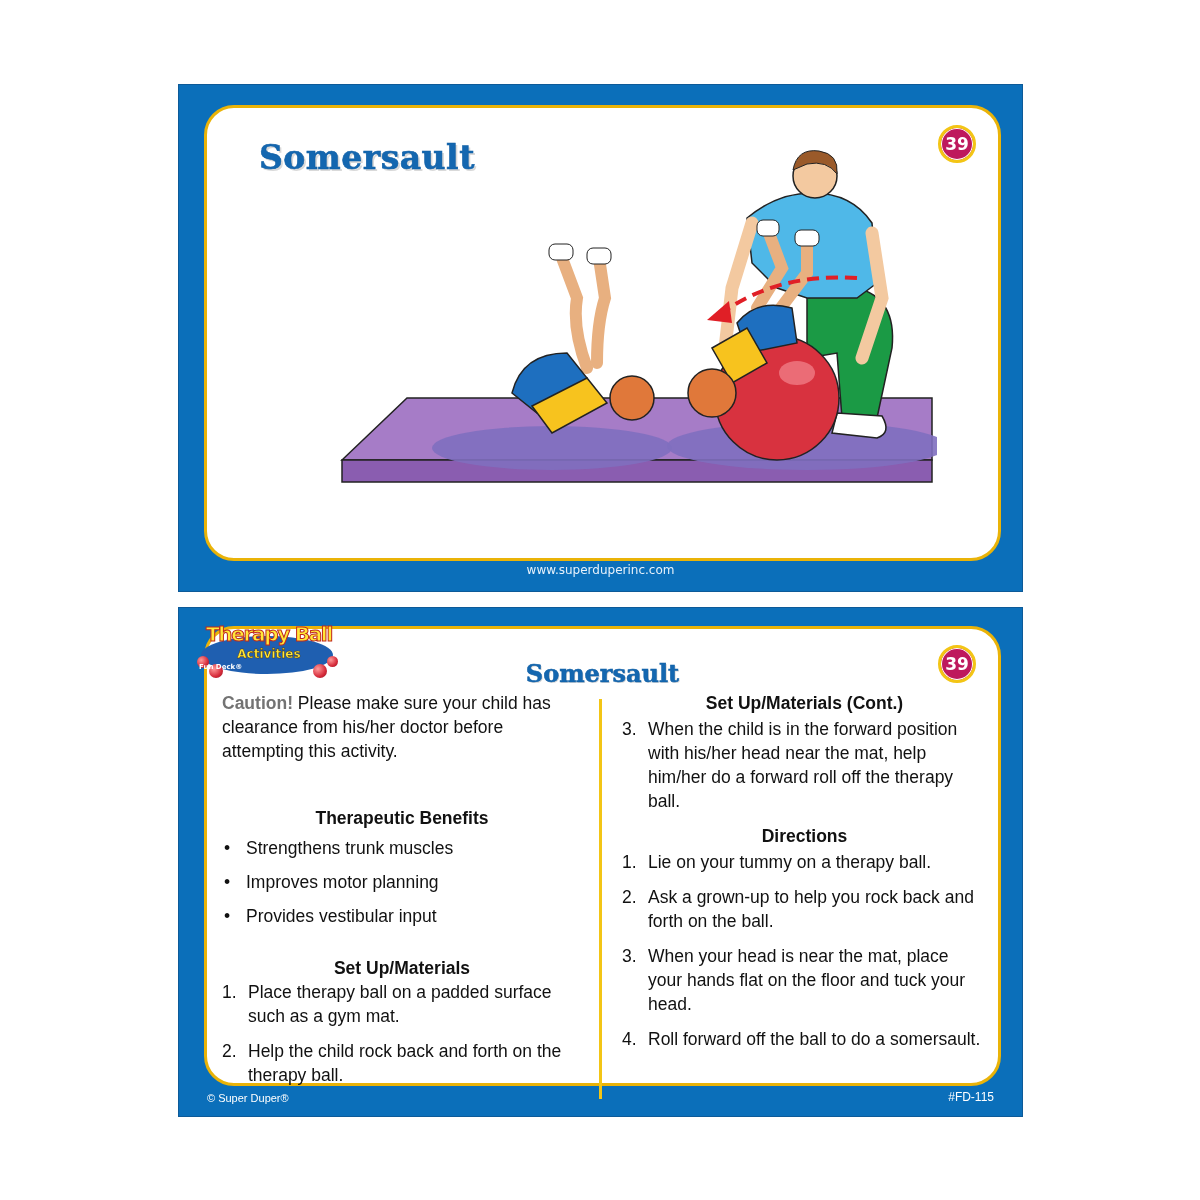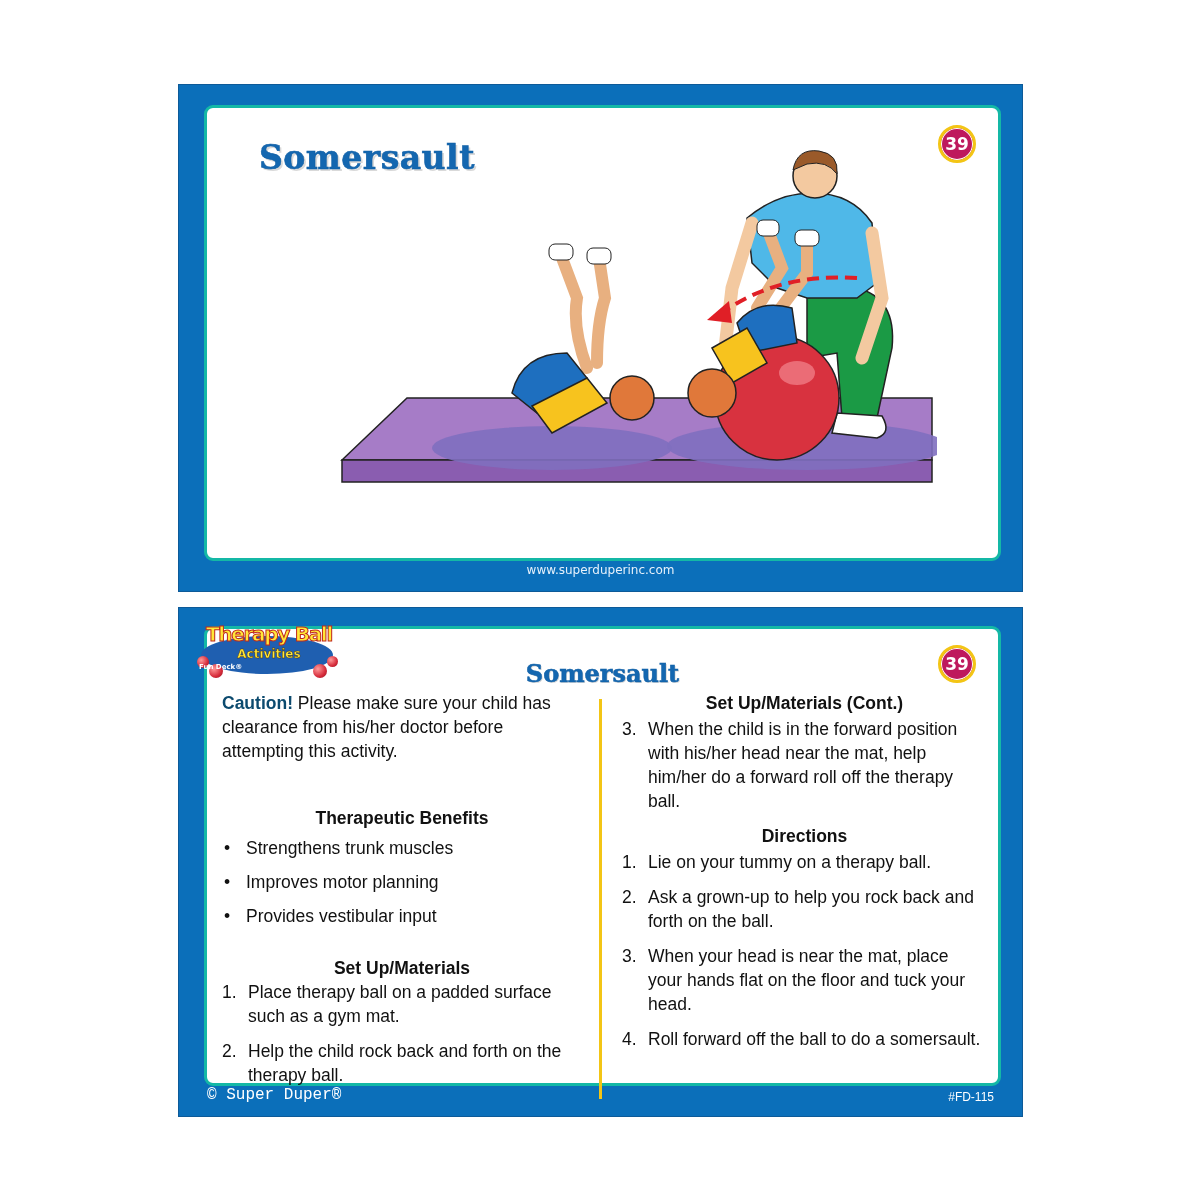--- a/index.html
+++ b/index.html
@@ -2,21 +2,21 @@
 <html><head>
 <meta charset="utf-8">
 <style>
   html, body { margin:0; padding:0; background:#ffffff; }
   body { width:1200px; height:1200px; position:relative; overflow:hidden; font-family:"DejaVu Sans", sans-serif; }
 
   .card { position:absolute; left:178px; width:845px; background:#0b6fba; border:1px solid #0d5a98; box-sizing:border-box; }
   .card.front { top:84px; height:508px; }
   .card.back { top:607px; height:510px; }
 
-  .panel { position:absolute; background:#fff; border:3px solid #14b8a6; border-radius:9px; box-sizing:border-box; }
+  .panel { position:absolute; background:#fff; border:3px solid #eab308; border-radius:30px; box-sizing:border-box; }
   .front .panel { left:25px; top:20px; width:797px; height:456px; }
   .back .panel { left:25px; top:18px; width:797px; height:460px; }
 
   .title-front { position:absolute; left:52px; top:30px; font-family:"DejaVu Serif", serif; font-weight:900; font-size:33px; color:#1467b0; letter-spacing:0.5px; text-shadow:2px 2px 0 #d9d9d9; -webkit-text-stroke:0.6px #0f5ea4; }
 
   .badge { position:absolute; width:32px; height:32px; border-radius:50%; background:#be185d; border:3px solid #f3c515; box-shadow:0 0 0 1px #fff inset; color:#fff; font-family:"DejaVu Sans", sans-serif; font-weight:bold; font-size:17px; text-align:center; line-height:32px; }
   .front .badge { right:22px; top:17px; }
   .back .badge { right:22px; top:16px; }
 
   .url { position:absolute; left:0; right:0; bottom:14px; text-align:center; color:#e6f1fb; font-family:"DejaVu Sans", sans-serif; font-size:12px; }
@@ -30,29 +30,29 @@
   .logo .line3 { position:absolute; left:4px; top:43px; width:140px; text-align:left; font-family:"DejaVu Sans", sans-serif; font-weight:bold; font-size:7px; color:#fff; }
   .logo .dot { position:absolute; border-radius:50%; background:radial-gradient(circle at 35% 35%, #ff9a9a, #d62b3a 60%, #8d1020); }
 
   .title-back { position:absolute; left:0; right:0; top:30px; text-align:center; font-family:"DejaVu Serif", serif; font-weight:900; font-size:24px; color:#1467b0; -webkit-text-stroke:0.5px #0f5ea4; text-shadow:1px 1px 0 #d9d9d9; }
 
   .col { position:absolute; top:62px; font-family:"Liberation Sans", sans-serif; color:#111; font-size:17.5px; line-height:24px; }
   .col.left { left:15px; width:360px; }
   .col.right { left:415px; width:365px; }
   .divider { position:absolute; left:392px; top:70px; width:3px; height:400px; background:#f3c515; }
 
-  .caution-word { color:#0c4a6e; font-weight:bold; }
+  .caution-word { color:#737373; font-weight:bold; }
   .section-h { font-weight:bold; text-align:center; margin-top:0; }
   .bullets, .olist { list-style:none; margin:0; padding:0; }
   .bullets li { position:relative; padding-left:24px; margin-bottom:10px; }
   .bullets li::before { content:"\2022"; position:absolute; left:2px; top:0; }
   .olist li { position:relative; padding-left:26px; margin-bottom:11px; }
   .olist li .num { position:absolute; left:0; top:0; }
 
-  .footer-left { position:absolute; left:28px; bottom:12px; color:#fff; font-family:Liberation Mono, monospace; font-size:16px; }
+  .footer-left { position:absolute; left:28px; bottom:12px; color:#fff; font-family:Liberation Sans, sans-serif; font-size:11px; }
   .footer-right { position:absolute; right:28px; bottom:12px; color:#fff; font-family:"Liberation Sans", sans-serif; font-size:12px; }
 </style>
 </head>
 <body>
 
 <div class="card front">
   <div class="panel">
     <div class="title-front">Somersault</div>
 
     <svg class="illus" viewBox="0 0 600 420" xmlns="http://www.w3.org/2000/svg">

